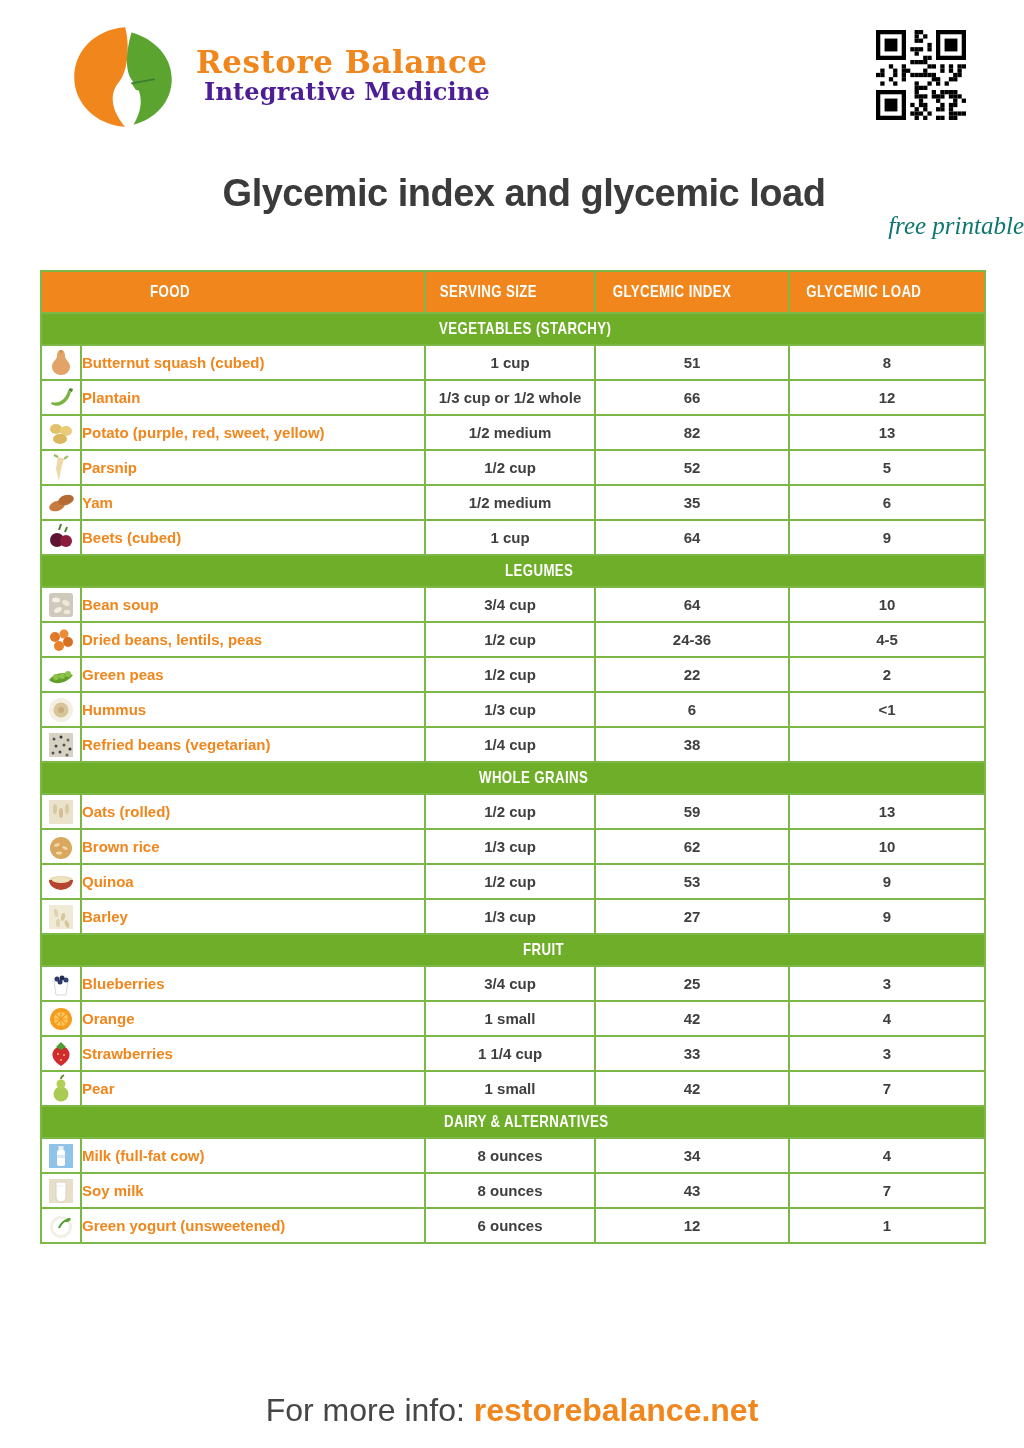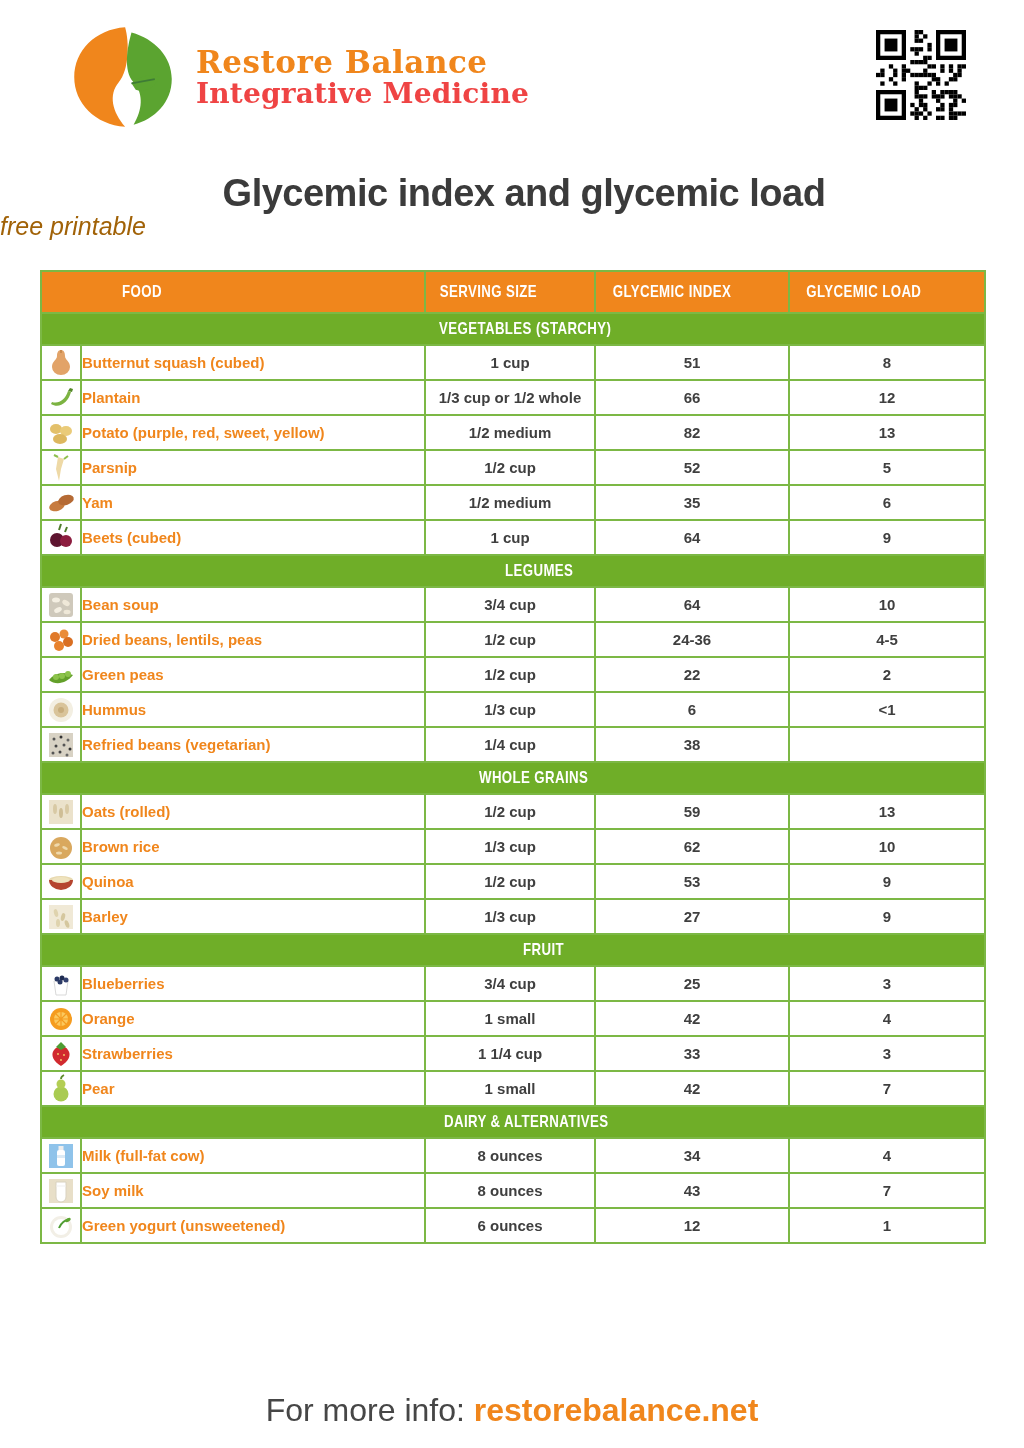--- a/index.html
+++ b/index.html
@@ -4,32 +4,32 @@
 <style>
   html,body{margin:0;padding:0;}
   body{
     width:1024px;height:1448px;background:#ffffff;position:relative;
     font-family:"Liberation Sans", sans-serif;overflow:hidden;
   }
   
   .brand-logo{position:absolute;left:62px;top:24px;width:122px;height:106px;}
   .brand-text{position:absolute;left:196px;top:46px;line-height:1.05;}
   .brand-name{font-family:"DejaVu Serif", serif;font-weight:bold;font-size:31px;color:#F0861C;letter-spacing:.5px;}
-  .brand-tagline{font-family:"DejaVu Serif", serif;font-weight:bold;font-size:28px;color:#ef4444;letter-spacing:.2px;}
+  .brand-tagline{font-family:"DejaVu Serif", serif;font-weight:bold;font-size:24px;color:#4c1d95;letter-spacing:.2px;margin-left:8px;}
   .qr{position:absolute;left:876px;top:30px;width:90px;height:90px;}
   
   .page-title{position:absolute;top:160px;left:0;width:100%;text-align:center;margin:12px;
     font-size:38px;font-weight:bold;color:#3B3B3B;letter-spacing:-.5px;}
-  .page-subtitle{position:absolute;top:212px;left:0;width:100%;text-align:left;
-    font-size:25px;font-style:italic;color:#a16207;}
+  .page-subtitle{position:absolute;top:212px;left:0;width:100%;text-align:right;
+    font-size:25px;font-style:italic;color:#0f766e;font-family:Liberation Serif, serif;}
   
   table.gi{position:absolute;left:40px;top:270px;width:944px;border-collapse:collapse;table-layout:fixed;}
   table.gi th, table.gi td{border:2px solid #7CB845;padding:0;}
   thead th{background:#F0861C;height:40px;color:#fff;font-size:17px;font-weight:bold;text-align:left;vertical-align:middle;}
-  thead th.food-h{text-align:left;padding-left:80px;}
+  thead th.food-h{text-align:left;padding-left:108px;}
   .cond{display:inline-block;transform:scaleX(.78);transform-origin:center center;letter-spacing:.5px;white-space:nowrap;}
   .cond.left{transform-origin:left center;}
   tr.section td{background:#6FAE28;height:30px;color:#fff;font-size:17px;font-weight:bold;
     text-align:center;padding-left:72px;vertical-align:middle;}
   tr.food td{background:#fff;height:33px;vertical-align:middle;font-size:15px;font-weight:bold;}
   td.icon-cell{text-align:center;}
   svg.food-icon{width:30px;height:30px;display:block;margin:0 auto;}
   td.food-name{color:#F0861C;text-align:left;padding-left:32px;border-radius:7px;}
   td.val{color:#3F3F3F;text-align:center;}
   

